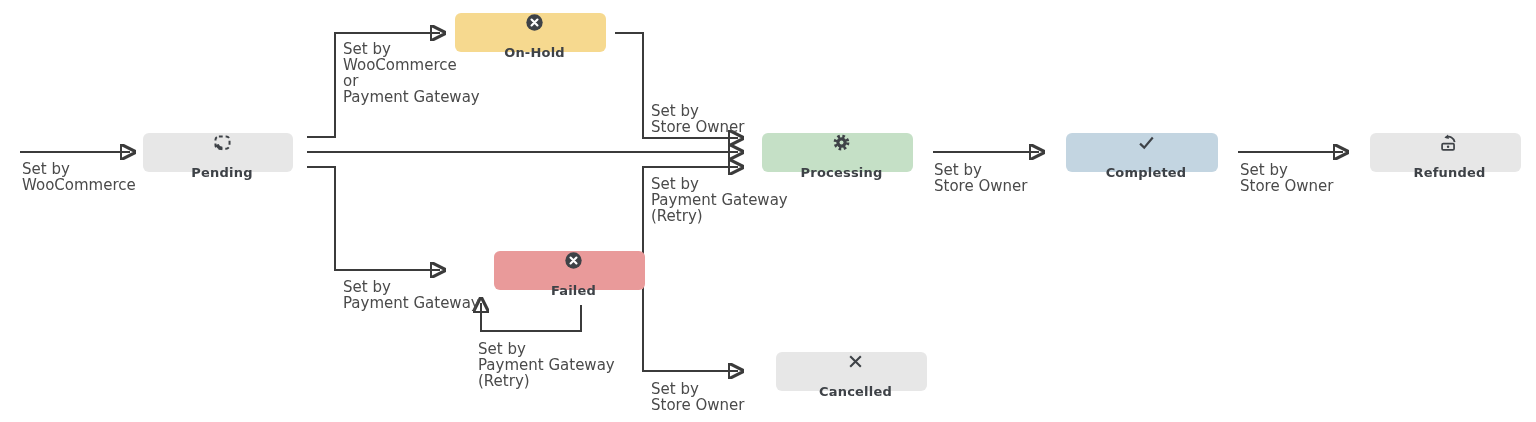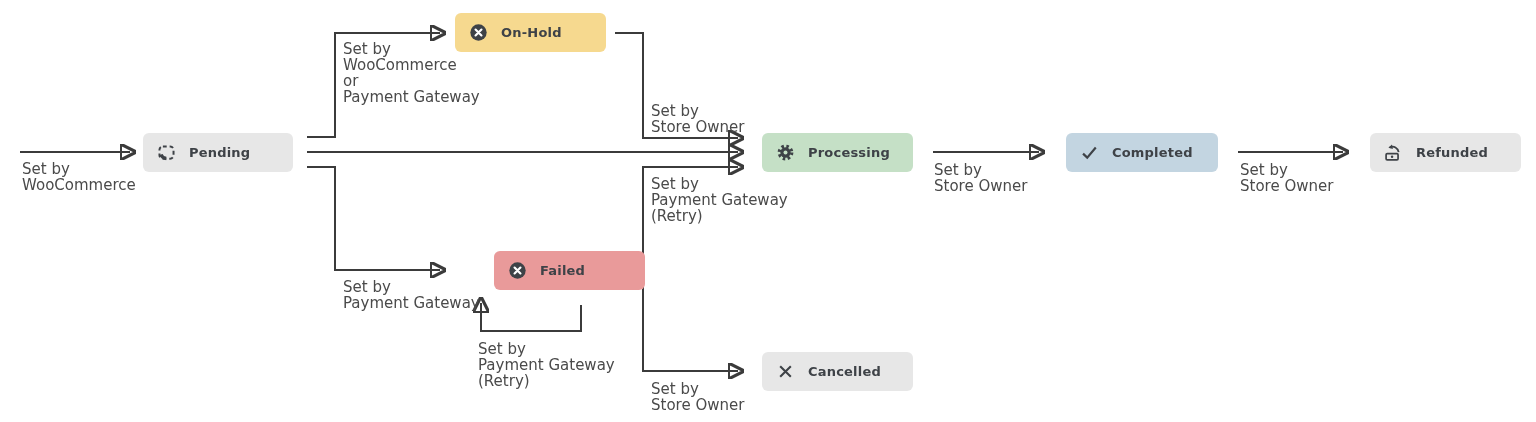--- a/index.html
+++ b/index.html
@@ -4,21 +4,21 @@
 <style>
   html,body{margin:0;padding:0;background:#ffffff;}
   .canvas{
     position:relative;width:1536px;height:422px;background:#ffffff;overflow:hidden;
     font-family:"DejaVu Sans","Liberation Sans",sans-serif;
   }
   .edges{position:absolute;left:0;top:0;width:1536px;height:422px;}
   .edges path, .edges polyline{stroke:#3b3b3b;stroke-width:2;fill:none;}
   .node{
     position:absolute;height:39px;width:151px;border-radius:6px;
-    display:flex;align-items:center;padding-left:14px;box-sizing:border-box;gap:13px;
+    display:flex;align-items:center;padding-left:8px;box-sizing:border-box;gap:13px;flex-direction:column;
   }
   .node .label{font-size:13px;font-weight:bold;color:#3e4247;letter-spacing:.2px;}
   .node .icon{width:19px;height:19px;display:inline-flex;flex:0 0 auto;}
   .edge-label{
     position:absolute;font-size:15px;line-height:16px;color:#4a4a4a;
     white-space:pre-line;
   }
   
   .n-pending   {left:143px;top:133px;width:150px;}
   .n-onhold    {left:455px;top:13px;}
@@ -116,21 +116,21 @@
   <div class="node n-failed" style="background-color: rgb(233, 154, 154);">
     <span class="icon">
       <svg viewBox="0 0 20 20" width="19" height="19">
         <circle cx="10" cy="10" r="8.6" fill="#3e4247"></circle>
         <path d="M6.9,6.9 L13.1,13.1 M13.1,6.9 L6.9,13.1" stroke="#ffffff" stroke-width="2.3" stroke-linecap="round"></path>
       </svg>
     </span>
     <span class="label">Failed</span>
   </div>
 
-  <div class="node n-cancelled" style="background-color: rgb(231, 231, 231);">
+  <div class="node n-cancelled" style="background-color: rgb(231, 231, 231); margin-left: 14px;">
     <span class="icon">
       <svg viewBox="0 0 20 20" width="19" height="19">
         <path d="M4.4,4.4 L15.6,15.6 M15.6,4.4 L4.4,15.6" stroke="#3e4247" stroke-width="2.2"></path>
       </svg>
     </span>
     <span class="label">Cancelled</span>
   </div>
 
   <div class="edge-label l-entry">Set by
 WooCommerce</div>

